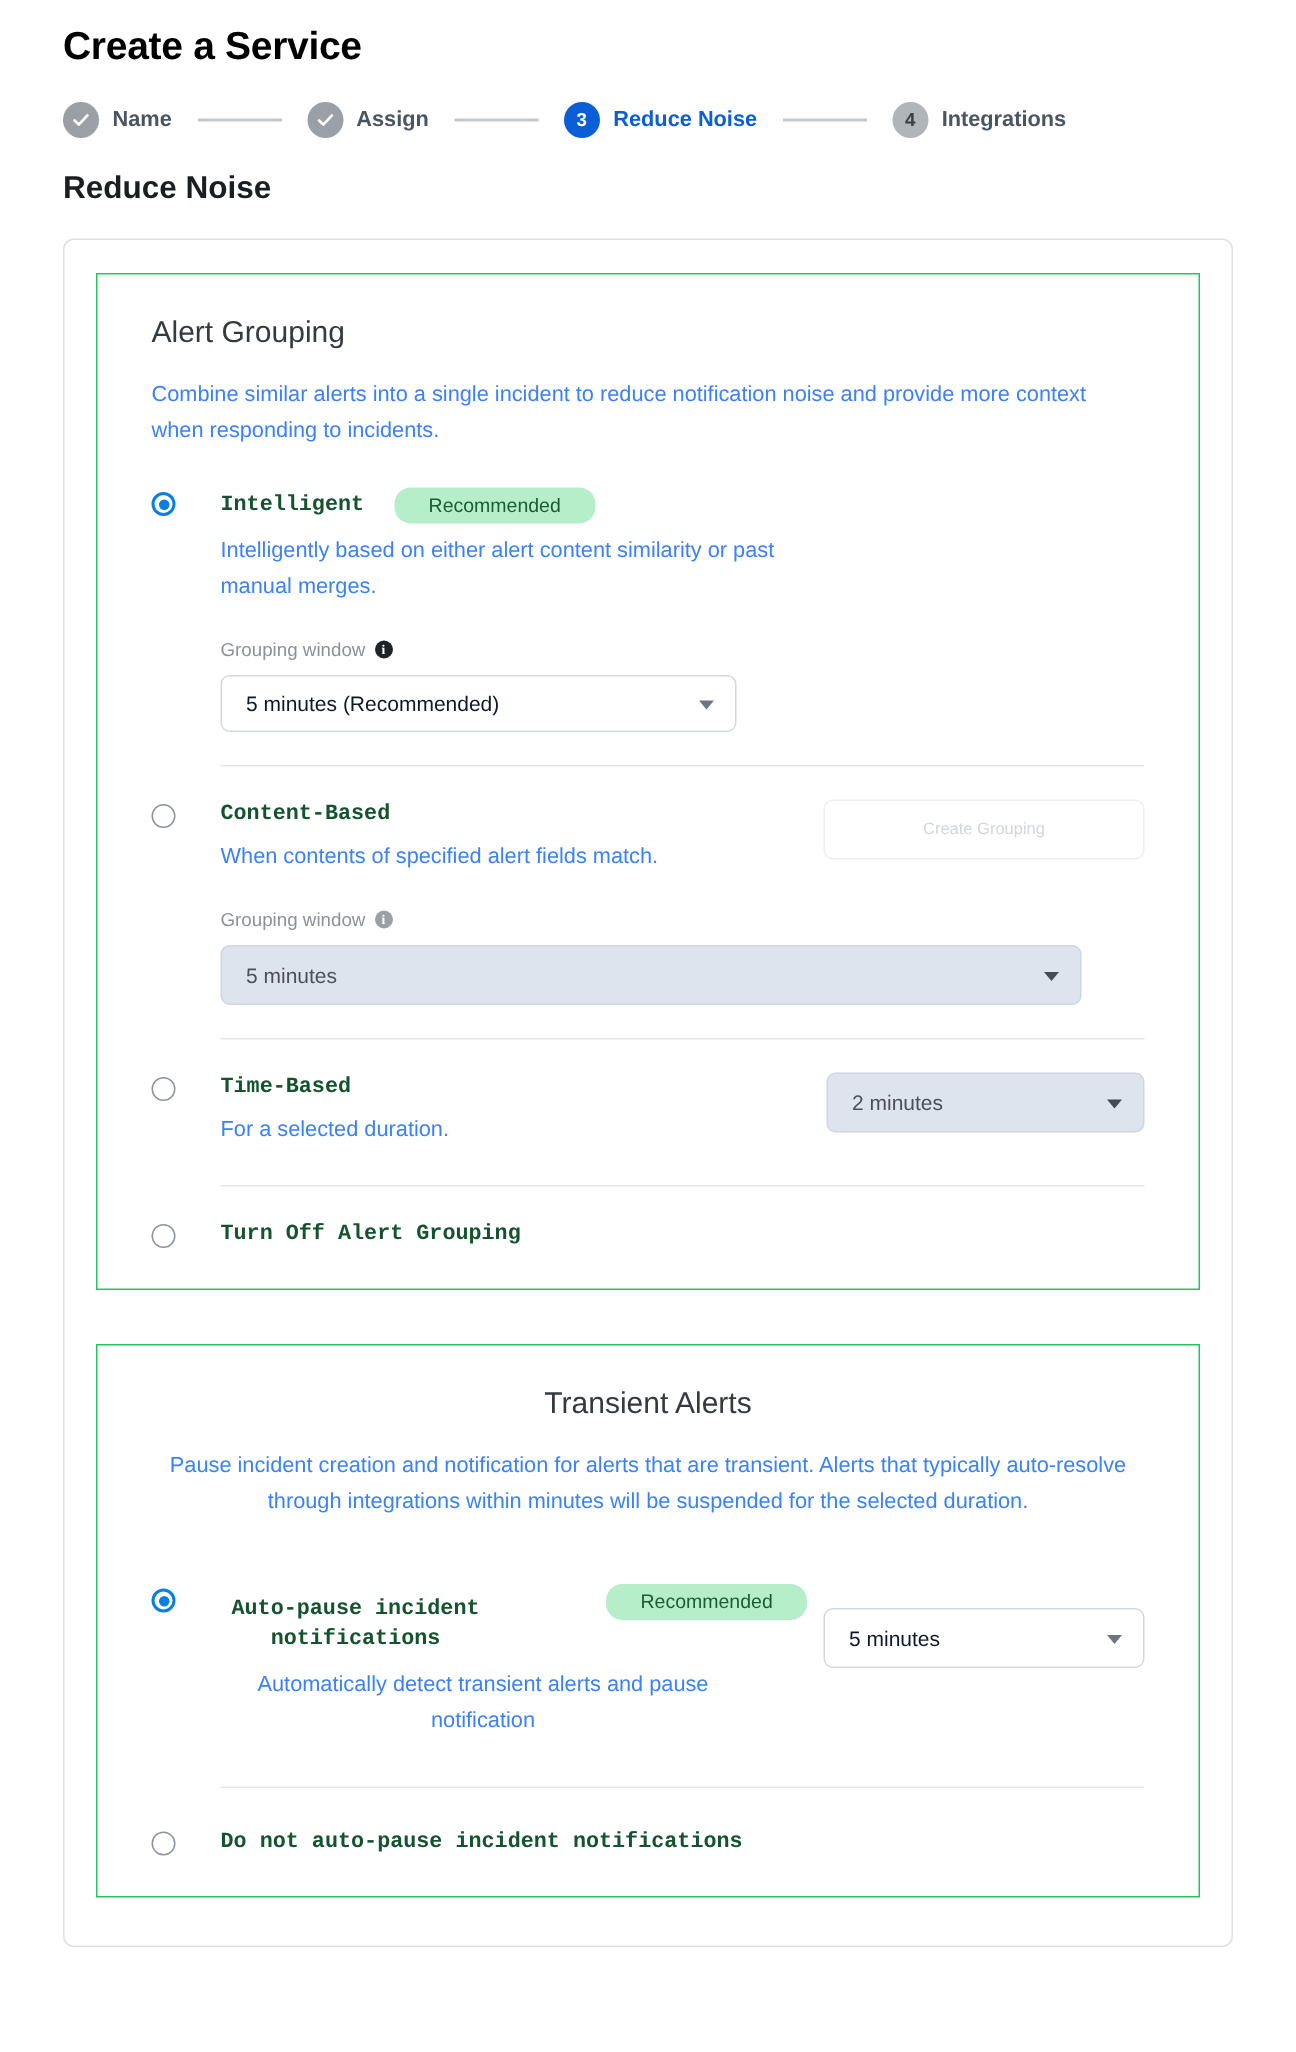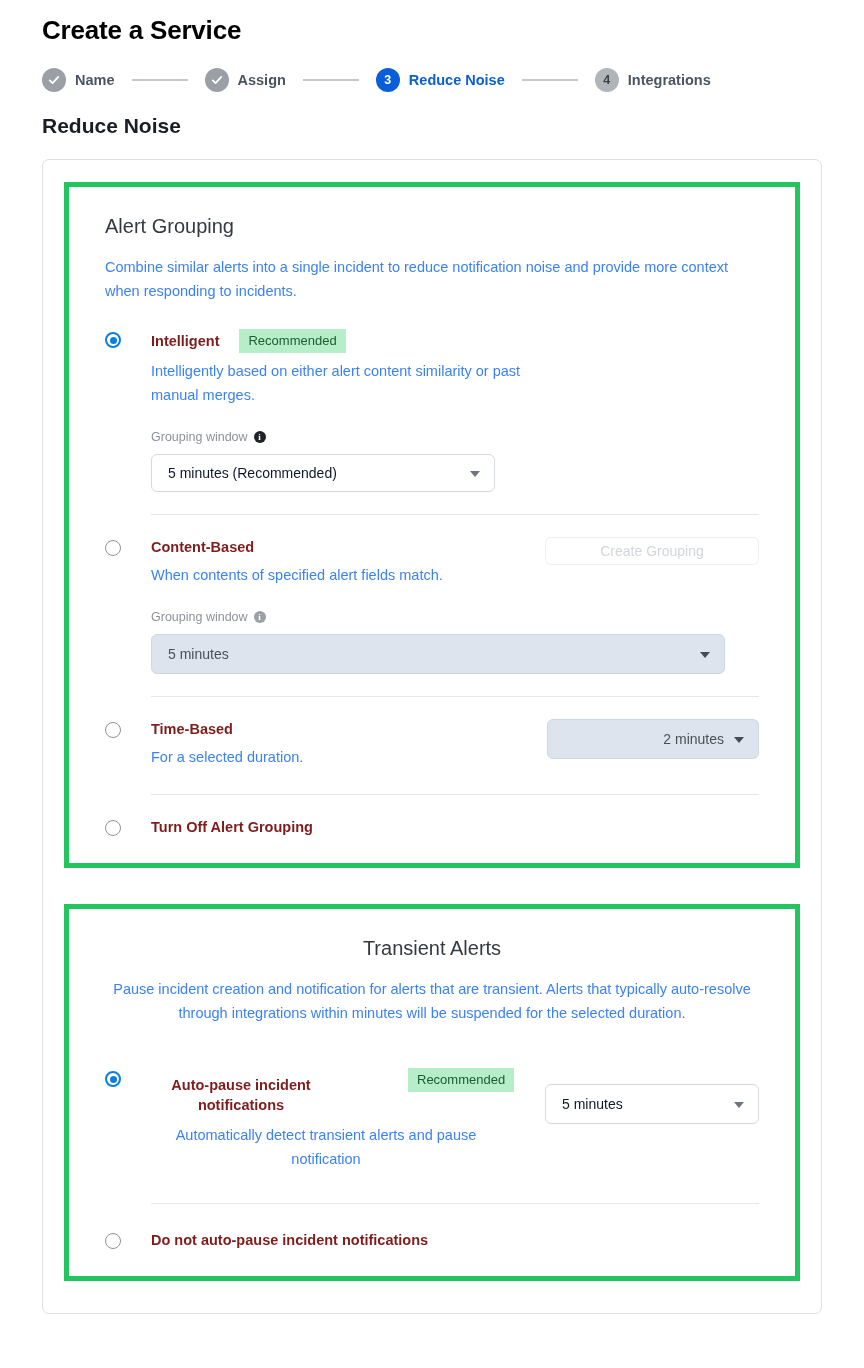--- a/index.html
+++ b/index.html
@@ -80,21 +80,21 @@
   
   .outer-card {
     margin-top: 19px;
     border: 1px solid #dcdfe3;
     border-radius: 7px;
     background: #ffffff;
     padding: 22px 21px 32px 21px;
   }
 
   .inner-card {
-    border: 5px solid #22c55e;
+    border: 1px solid #22c55e;
     background: #ffffff;
     padding: 26px 36px 26px 36px;
   }
   .inner-card + .inner-card { margin-top: 36px; text-align: center; }
 
   .card-heading {
     font-size: 20px;
     font-weight: normal;
     color: #343a40;
     margin: 0;
@@ -143,32 +143,33 @@
   }
 
   .opt-head {
     display: flex;
     align-items: center;
     min-height: 20px;
   }
   .opt-title {
     font-size: 14.5px;
     font-weight: bold;
-    color: #7f1d1d;
+    color: #14532d;
     line-height: 20px;
+    font-family: Liberation Mono, monospace;
   }
   .opt-title.wrap { max-width: 180px; margin-top: 20px; }
   .badge {
     display: inline-block;
     background: #b5eec8;
     color: #1c5b33;
     font-size: 13px;
     line-height: 18px;
-    padding: 3px 9px;
-    border-radius: 0;
+    padding: 3px 23px;
+    border-radius: 11px;
     margin-left: 20px;
     white-space: nowrap;
   }
   .opt-desc {
     font-size: 14.5px;
     color: #3b82f6;
     line-height: 24px;
     margin-top: 6px;
   }
 
@@ -232,26 +233,26 @@
   .sel-transient { width: 214px; height: 40px; }
 
   .divider {
     height: 1px;
     background: #e4e7ea;
     margin: 22px 0 0 0;
   }
 
   .btn-disabled {
     width: 214px;
-    height: 28px;
+    height: 40px;
     border: 1px solid #eceef0;
     border-radius: 6px;
     background: #ffffff;
     color: #d2d6da;
-    font-size: 14px;
+    font-size: 11px;
     display: flex;
     align-items: center;
     justify-content: center;
     font-family: "Liberation Sans", sans-serif;
   }
 
   
   .row-split { display: flex; align-items: flex-start; }
   .row-left { flex: 1 1 auto; min-width: 0; }
   .row-right { flex: 0 0 auto; display: flex; align-items: flex-start; }
@@ -367,21 +368,21 @@
           <div class="radio"></div>
           <div class="option-body">
             <div class="row-split">
               <div class="row-left">
                 <div class="opt-head">
                   <span class="opt-title">Time-Based</span>
                 </div>
                 <div class="opt-desc">For a selected duration.</div>
               </div>
               <div class="row-right">
-                <div class="select sel-time disabled" style="margin-top:0;justify-content:flex-end;">
+                <div class="select sel-time disabled" style="margin-top:0;">
                   <span>2 minutes</span>
                   <span class="caret"></span>
                 </div>
               </div>
             </div>
             <div class="divider" style="margin-top:25px;"></div>
           </div>
         </div>
 
         <div class="option-row" style="margin-top:22px;">

